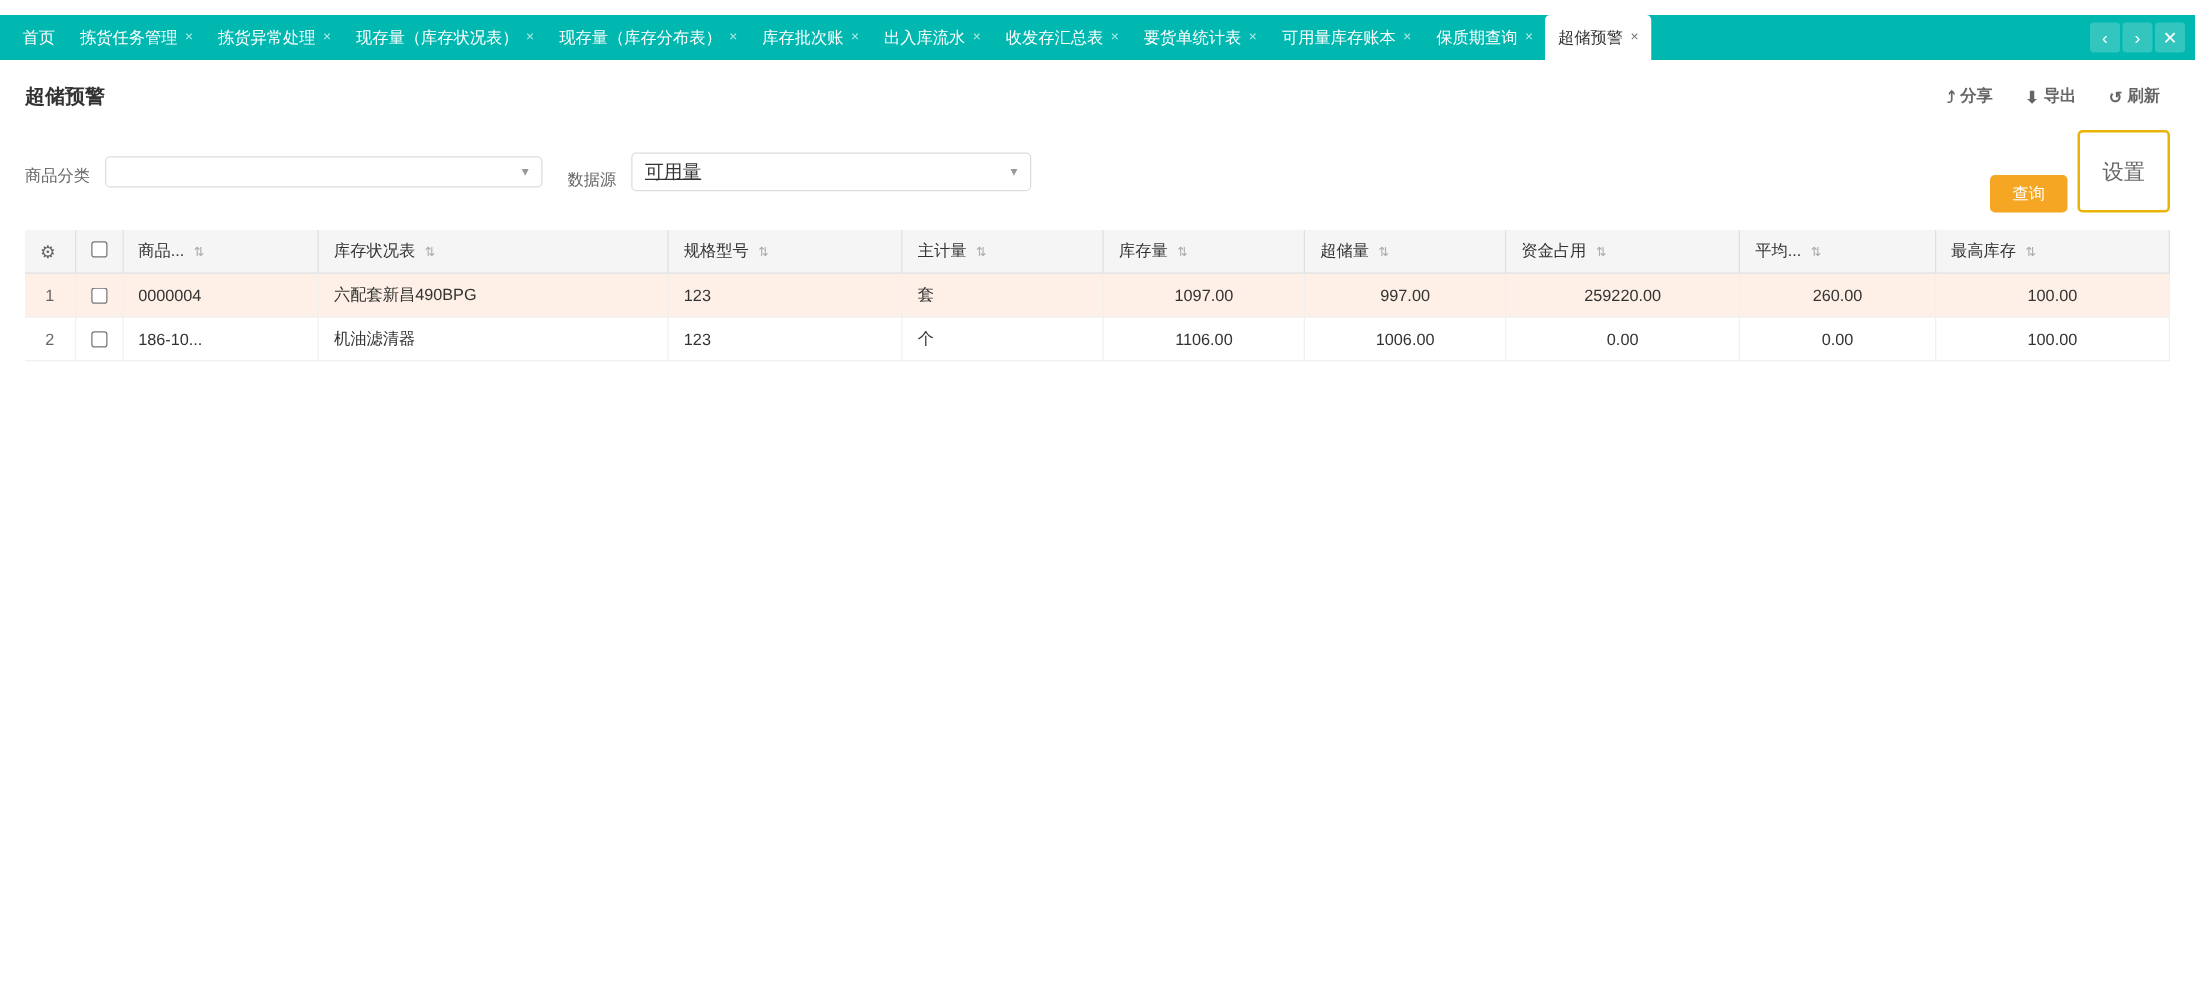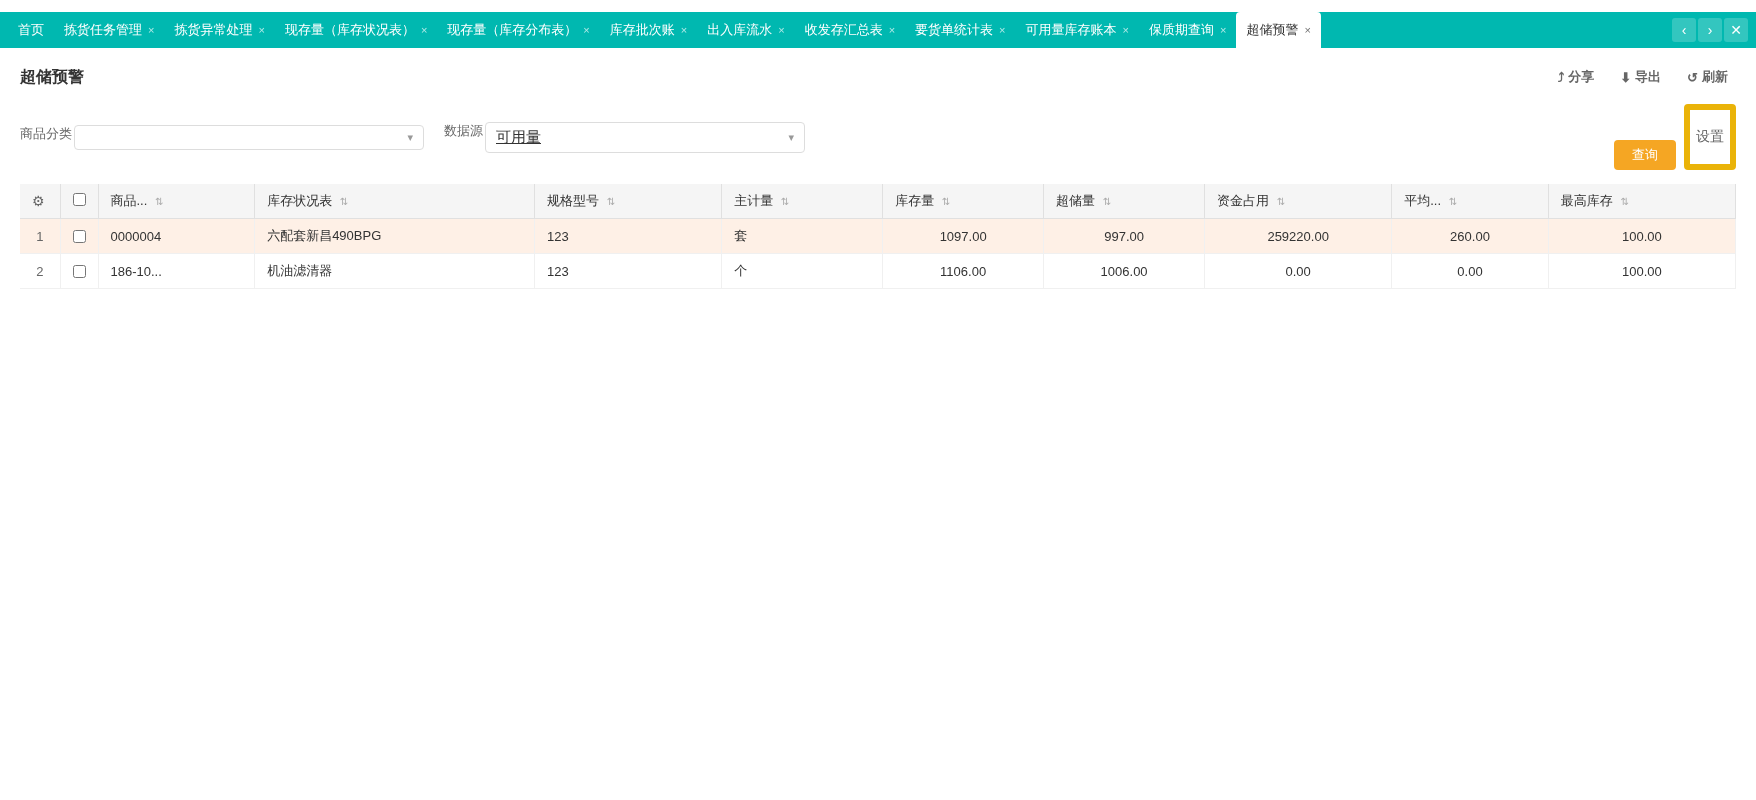--- a/index.html
+++ b/index.html
@@ -85,22 +85,22 @@
 
     
     .filter-bar {
       display: flex;
       align-items: center;
       gap: 20px;
       margin-bottom: 14px;
     }
     .filter-item {
       display: flex;
-      align-items: flex-start;
-      gap: 2px;
+      align-items: flex-end;
+      gap: 12px;
     }
     .filter-label { color: #666; font-size: 13px; }
     .filter-select {
       display: flex;
       align-items: center;
       border: 1px solid #ddd;
       border-radius: 4px;
       padding: 5px 10px;
       min-width: 200px;
       cursor: pointer;
@@ -121,25 +121,25 @@
       border: none;
       border-radius: 4px;
       padding: 6px 18px;
       cursor: pointer;
       font-size: 13px;
       margin-top: 36px;
     }
     .btn-settings {
       background: #fff;
       color: #666;
-      border: 6px solid #eab308;
+      border: 2px solid #eab308;
       border-radius: 4px;
-      padding: 6px 6px;
-      cursor: pointer;
-      font-size: 14px;
+      padding: 6px 18px;
+      cursor: pointer;
+      font-size: 17px;
     }
 
     
     .data-table {
       width: 100%;
       border-collapse: collapse;
       font-size: 13px;
     }
     .data-table thead tr {
       background: #f5f5f5;

